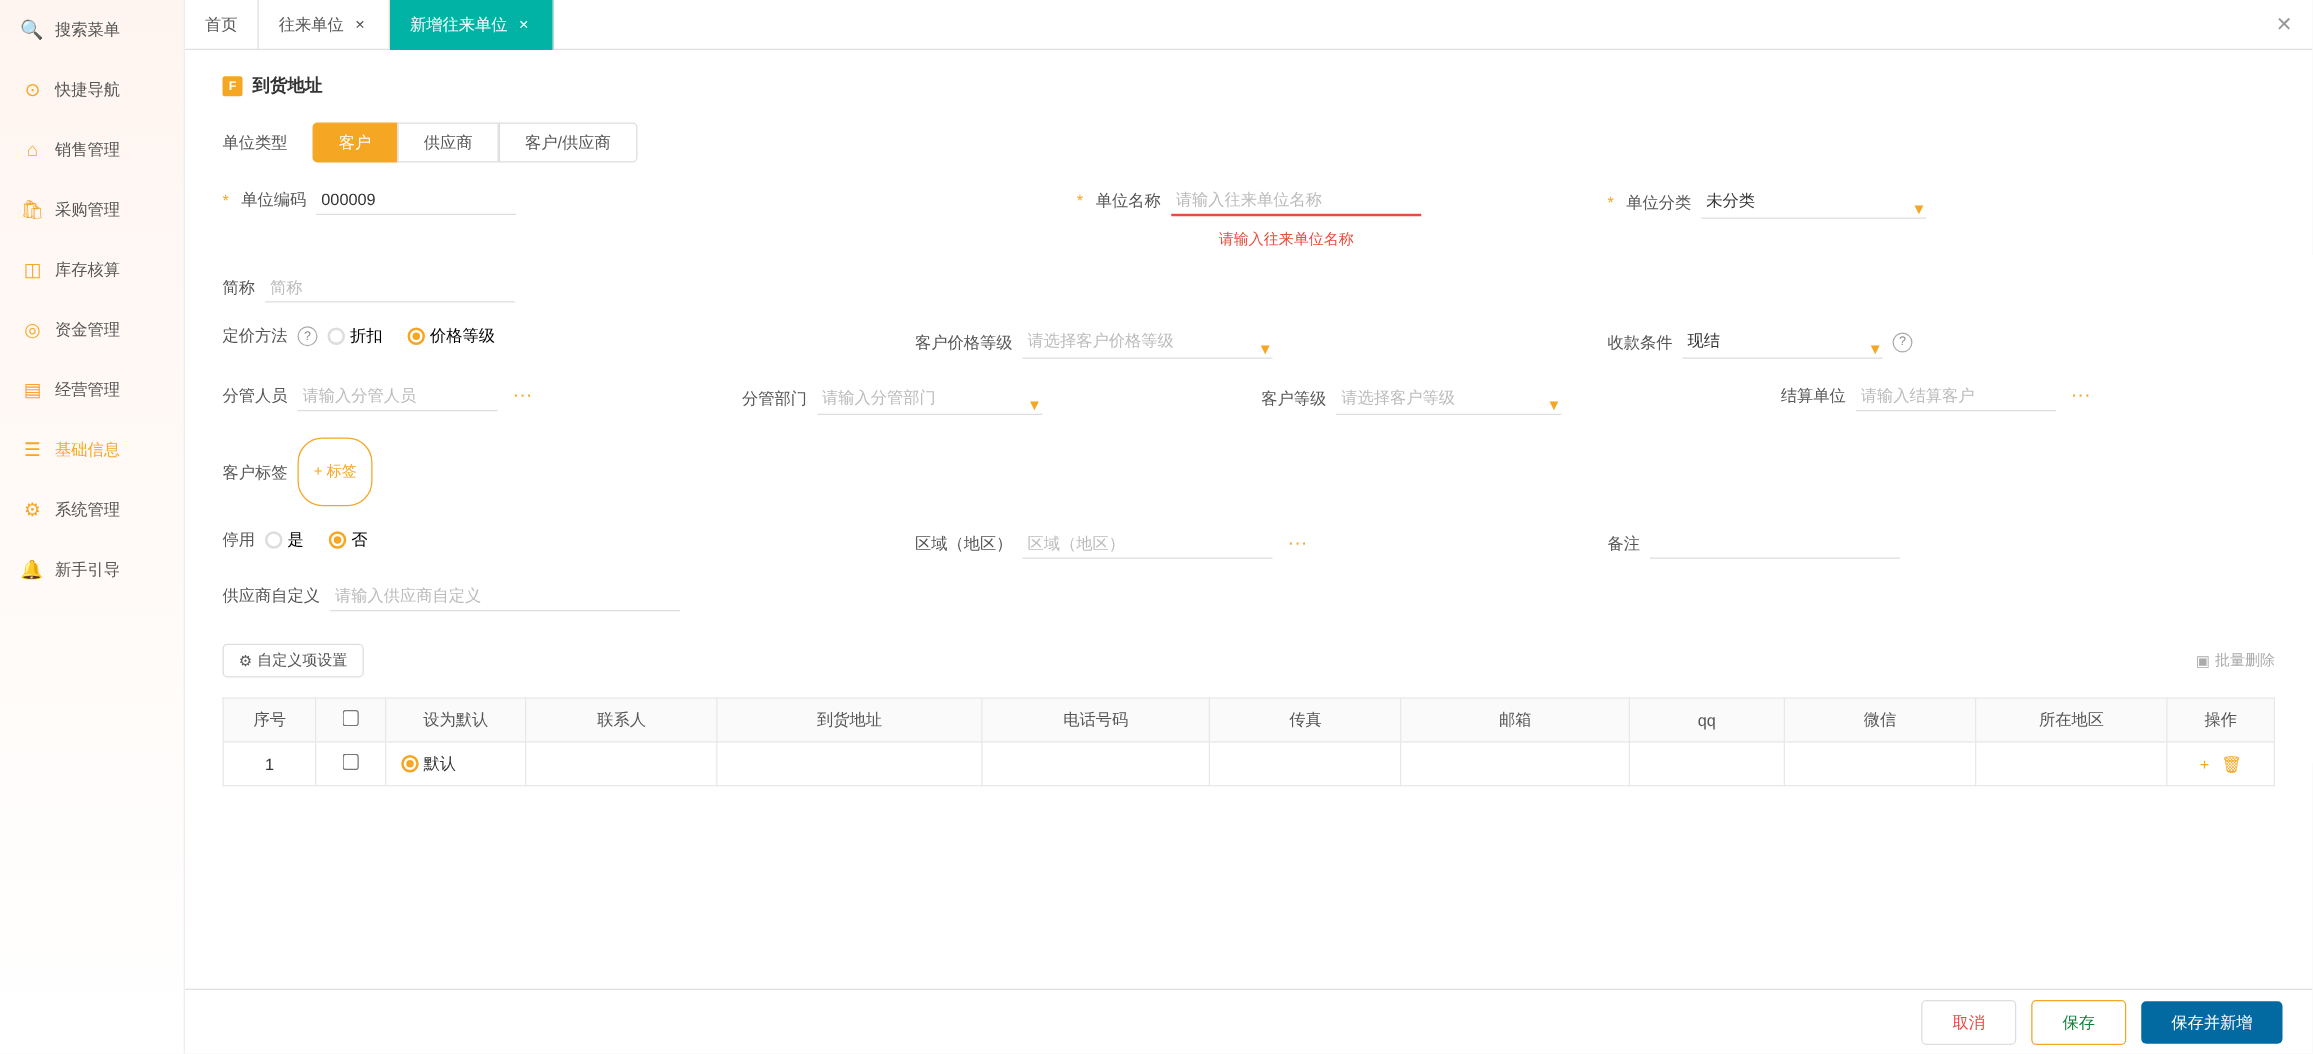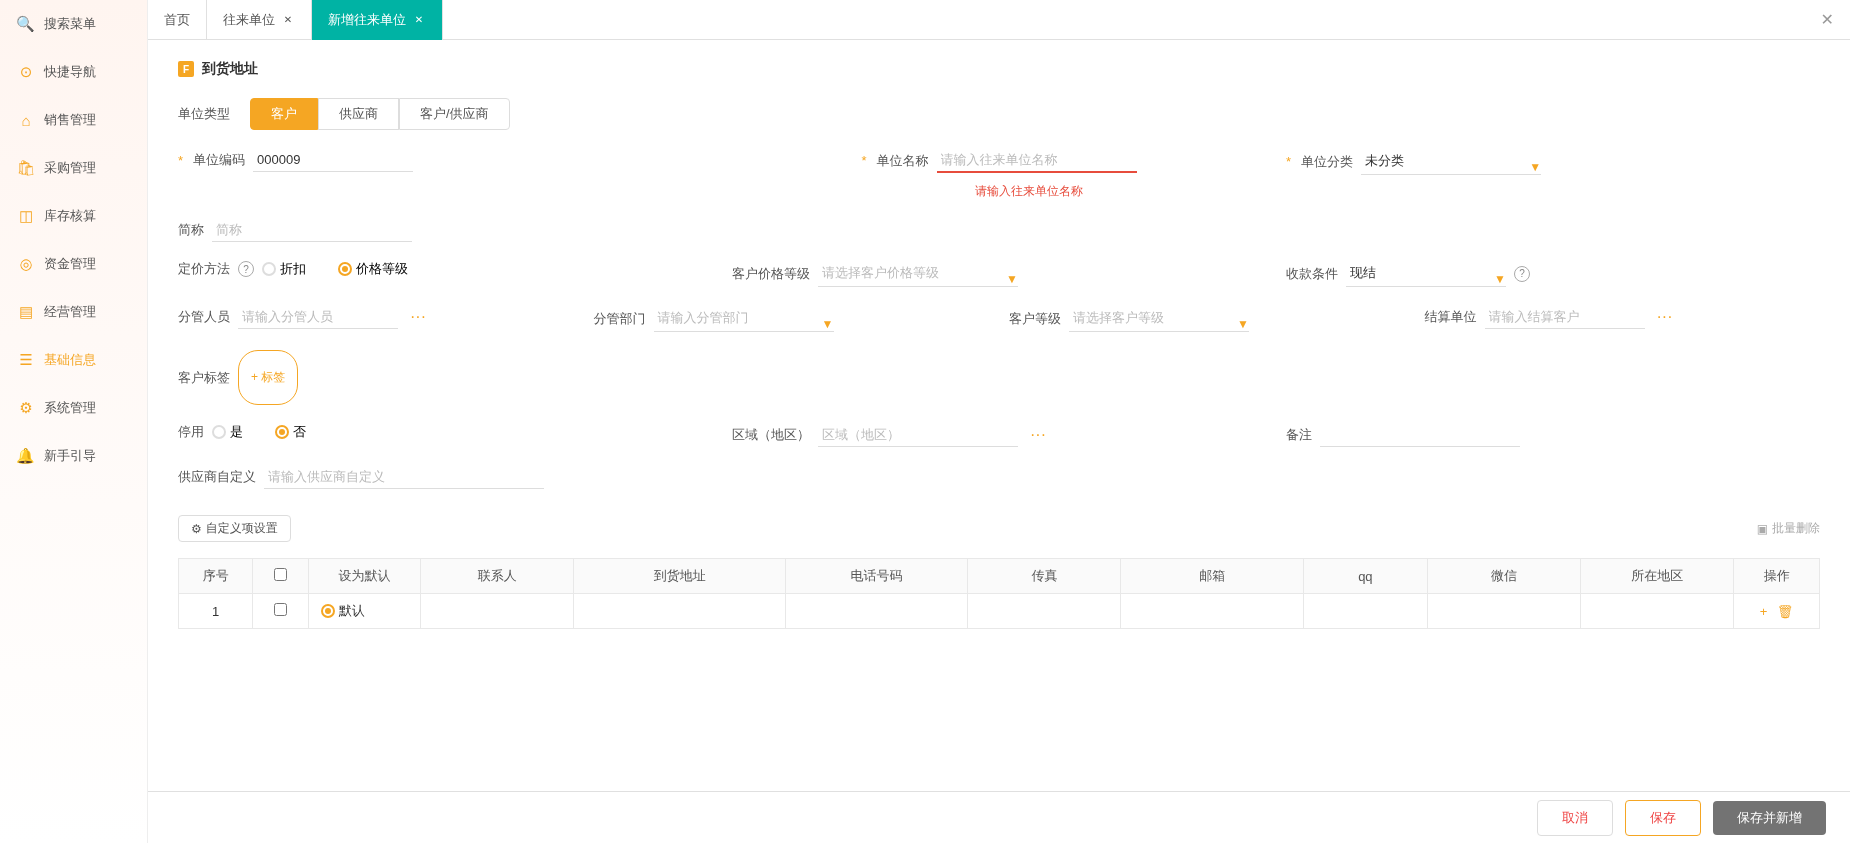--- a/index.html
+++ b/index.html
@@ -159,21 +159,21 @@
 
     .form-select-wrapper {
       display: flex;
       align-items: flex-end;
       border-bottom: 1px solid #ddd;
       width: 180px;
     }
     .select-arrow { color: #f5a623; font-size: 12px; cursor: pointer; }
 
     
-    .radio-group { display: flex; align-items: center; gap: 32px; }
+    .radio-group { display: flex; align-items: center; gap: 20px; }
     .radio-item { display: flex; align-items: center; gap: 4px; cursor: pointer; }
     .radio-circle {
       width: 14px; height: 14px;
       border-radius: 50%;
       border: 2px solid #ddd;
       display: flex; align-items: center; justify-content: center;
     }
     .radio-circle.checked { border-color: #f5a623; }
     .radio-circle.checked::after {
       content: '';
@@ -282,24 +282,24 @@
       border: none;
     }
     .btn-cancel {
       background: #fff;
       border: 1px solid #ddd;
       color: #ef4444;
     }
     .btn-save {
       background: #fff;
       border: 1px solid #f5a623;
-      color: #ef4444;
+      color: #15803d;
     }
     .btn-save-new {
-      background: #737373;
+      background: #0369a1;
       color: #fff;
       font-family: Liberation Serif, serif;
     }
 
     .field-group {
       display: flex;
       flex-direction: column;
     }
 
     .form-input-wide {

